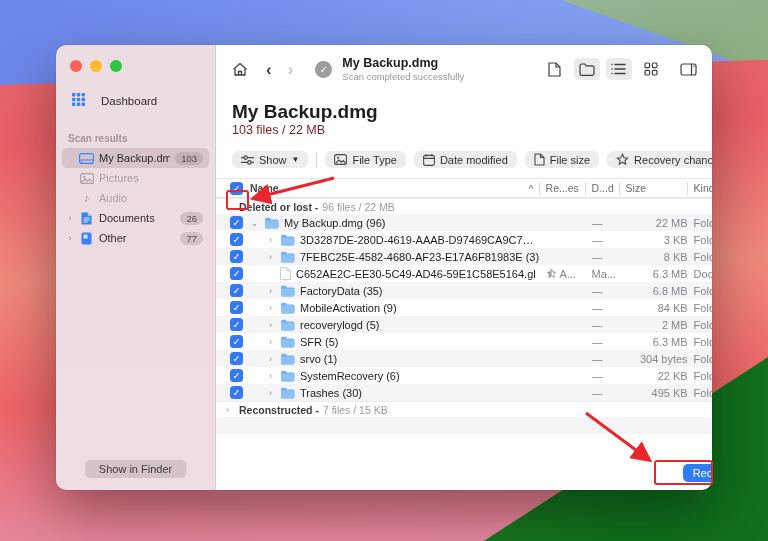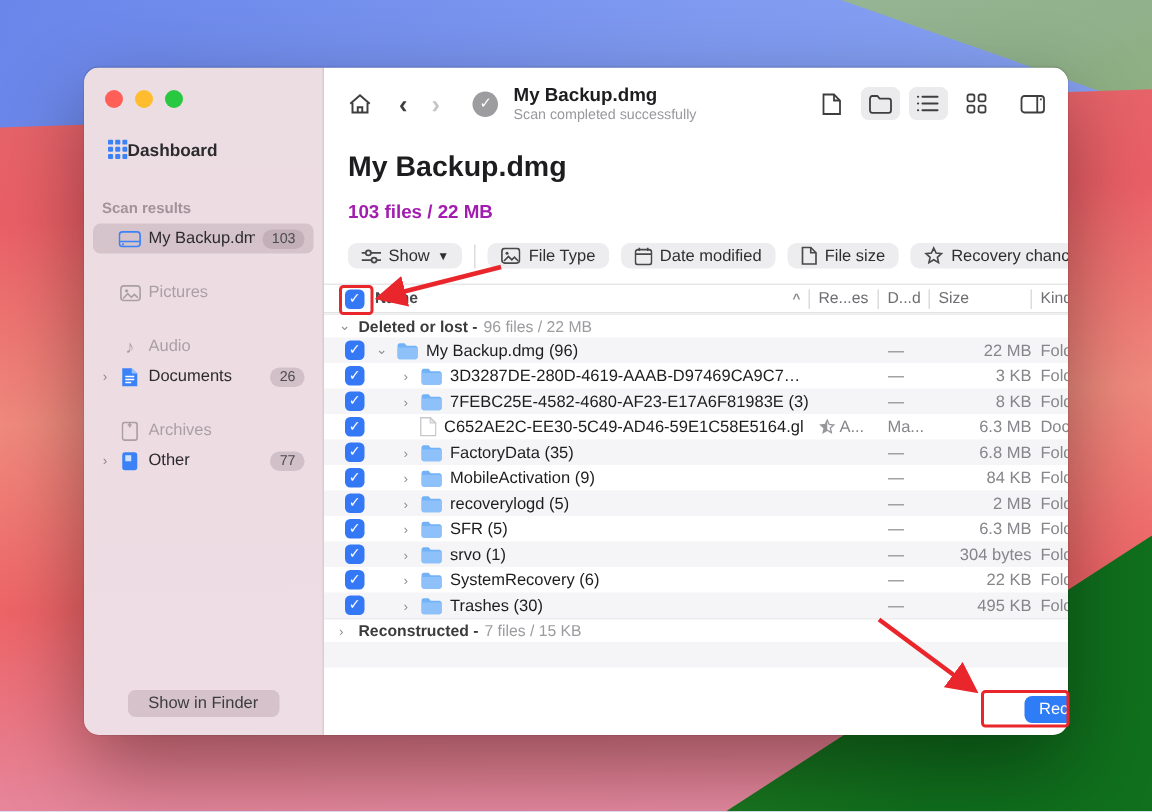--- a/index.html
+++ b/index.html
@@ -19,28 +19,28 @@
   
   .window { position:absolute; left:56px; top:45px; width:656px; height:445px; border-radius:10px;
     display:flex; overflow:hidden; box-shadow:0 22px 55px rgba(0,0,0,.38), 0 0 1px rgba(0,0,0,.35); }
 
   
   .sidebar { width:160px; flex:none; background:linear-gradient(180deg,#ecdde2 0%,#eedde4 100%);
     border-right:1px solid rgba(0,0,0,.08); position:relative; }
   .traffic { display:flex; gap:8px; padding:15px 0 0 14px; }
   .tl { width:12px; height:12px; border-radius:50%; }
   .tl.r { background:#ff5f57; } .tl.y { background:#febc2e; } .tl.g { background:#28c840; }
-  .dash-item { display:flex; align-items:center; gap:0; margin:21px 0 0 16px;
-    font-size:11.5px; font-weight:700; color:#2b2b2e; }
+  .dash-item { display:flex; align-items:center; gap:16px; margin:21px 0 0 16px;
+    font-size:11.5px; font-weight:400; color:#2b2b2e; }
   .side-section { margin:25px 0 4px 12px; font-size:10px; font-weight:700; color:#a3929a; }
   .side-list { padding:0 6px; }
   .side-item { position:relative; display:flex; align-items:center; height:20px; border-radius:5px;
     padding:0 6px 0 4px; font-size:11px; color:#2b2b2e; gap:5px; }
   .side-item.selected { background:rgba(187,164,174,.45); }
-  .side-item.disabled { color:#a99fa5;margin-top:16px; }
+  .side-item.disabled { color:#a99fa5; }
   .side-item .chev { width:8px; font-size:9px; color:#8e8388; flex:none; text-align:center; }
   .side-item .sicon { width:15px; flex:none; display:flex; justify-content:center; }
   .side-item .slabel { flex:1; white-space:nowrap; overflow:hidden; }
   .badge { background:rgba(160,138,148,.35); color:#4c4c4e; border-radius:9px;
     font-size:9.5px; padding:1px 6px; }
   .finder-btn { position:absolute; bottom:12px; left:50%; transform:translateX(-50%);
     background:rgba(175,150,160,.38); border-radius:5px; font-size:11px; color:#3c3c3e;
     padding:3px 14px; white-space:nowrap; }
 
   
@@ -53,21 +53,21 @@
   .check-circle { width:17px; height:17px; border-radius:50%; background:#9d9da0; color:#fff;
     font-size:10px; display:flex; align-items:center; justify-content:center; margin:0 10px 0 6px; flex:none; }
   .scan-title { font-size:12.5px; font-weight:700; color:#1d1d1f; line-height:1.2; }
   .scan-sub { font-size:9.5px; color:#98989d; }
   .nav-right { margin-left:auto; display:flex; align-items:center; gap:6px; }
   .nav-btn { width:26px; height:22px; border-radius:5px; display:flex; align-items:center; justify-content:center; }
   .nav-btn.active { background:#ebeaec; }
 
   .heading { padding:8px 16px 0 16px; }
   .h-title { font-size:19px; font-weight:700; color:#1d1d1f; }
-  .h-sub { font-size:12.5px; font-weight:700; color:#a21caf; margin-top:11px; }
+  .h-sub { font-size:12.5px; font-weight:400; color:#7f1d1d; margin-top:0; }
 
   .filterbar { display:flex; align-items:center; gap:8px; padding:14px 16px 10px 16px; }
   .fbtn { display:flex; align-items:center; gap:5px; background:#edecee; border-radius:6px;
     height:17px; padding:0 9px; font-size:11px; color:#2e2e30; white-space:nowrap; }
   .fsep { width:1px; height:16px; background:#dcdcdf; }
   .fchev { font-size:8px; color:#2e2e30; }
 
   
   .grid-cols { display:grid; grid-template-columns:14px 1fr 40px 28px 62px 50px; column-gap:6px;
     align-items:center; padding:0 6px 0 14px; }
@@ -185,30 +185,20 @@
             <span class="sicon">
               <svg width="11" height="13" viewBox="0 0 11 13">
                 <path d="M.5.5h6.3L10.5 4v8.5H.5z" fill="#3b82f7"></path>
                 <path d="M6.8.5L10.5 4H6.8z" fill="#9cc3fb"></path>
                 <path d="M2.5 6h6M2.5 8h6M2.5 10h4" stroke="#fff" stroke-width=".9"></path>
               </svg>
             </span>
             <span class="slabel">Documents</span>
             <span class="badge">26</span>
           </div>
-          <div class="side-item disabled">
-            <span class="chev"></span>
-            <span class="sicon">
-              <svg width="11" height="13" viewBox="0 0 11 13" fill="none" stroke="#a99fa5" stroke-width="1.1">
-                <rect x=".6" y=".6" width="9.8" height="11.8" rx="1.6"></rect>
-                <path d="M5.5.6v3.4M4.2 2.3h2.6"></path>
-              </svg>
-            </span>
-            <span class="slabel">Archives</span>
-          </div>
           <div class="side-item">
             <span class="chev">›</span>
             <span class="sicon">
               <svg width="11" height="13" viewBox="0 0 11 13">
                 <rect x=".5" y=".5" width="10" height="12" rx="1.8" fill="#3b82f7"></rect>
                 <rect x="2.5" y="2.5" width="4" height="4" fill="#cfe2fc"></rect>
               </svg>
             </span>
             <span class="slabel">Other</span>
             <span class="badge">77</span>

